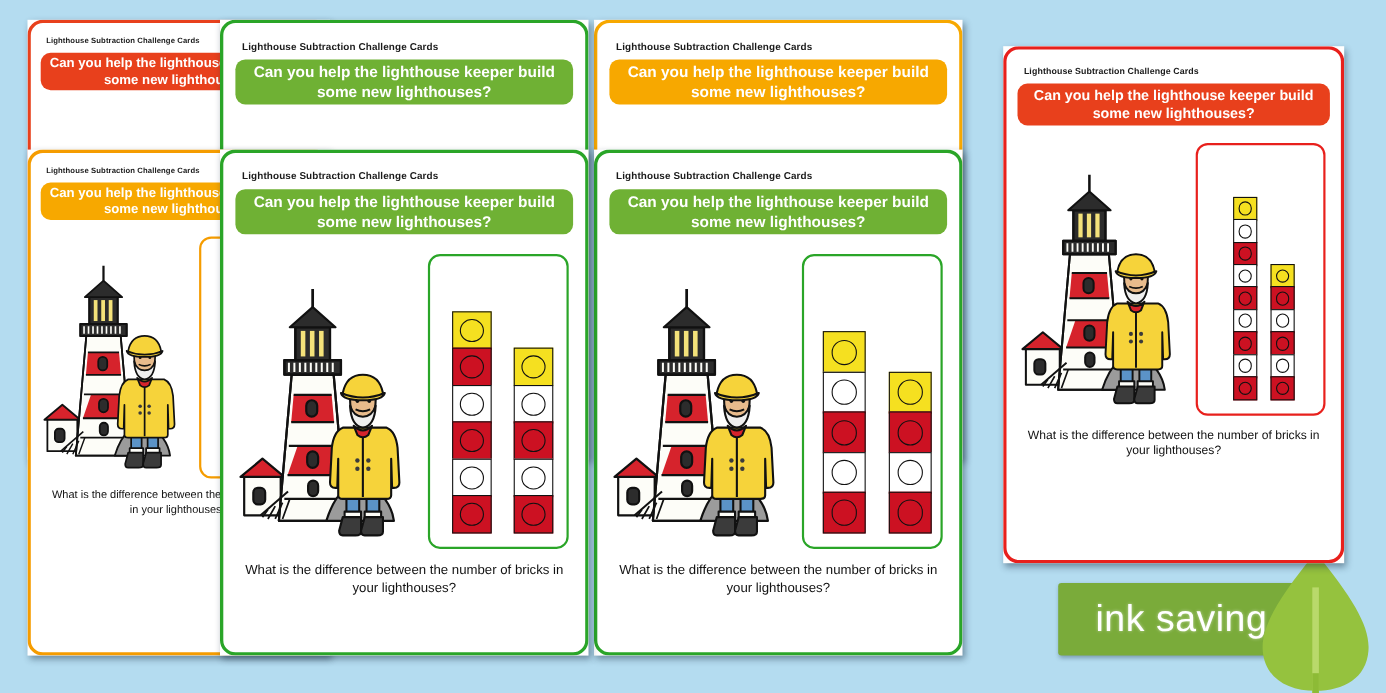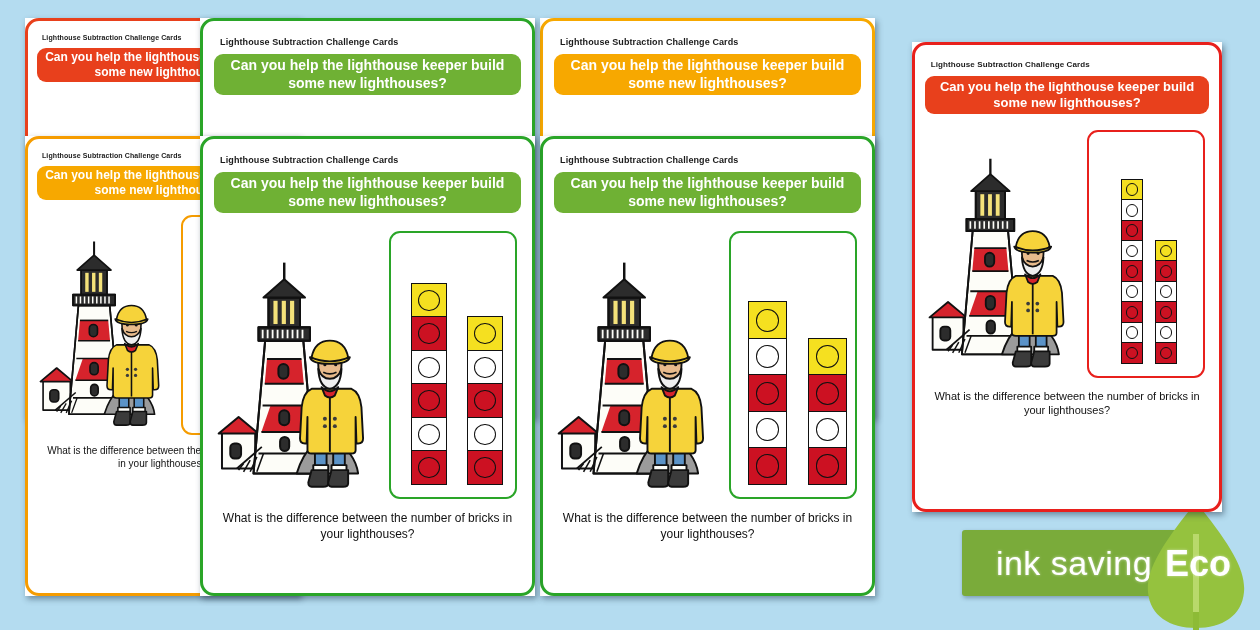--- a/index.html
+++ b/index.html
@@ -637,14 +637,13 @@
 <div id="eco-badge" style="left:962px;top:500px;width:286px;height:130px;">
   <div id="eco-bar"></div>
   <div id="eco-ink">ink saving</div>
   <div id="eco-leaf">
     <svg viewBox="0 0 104 130" width="104" height="130" aria-hidden="true">
       <path d="M52 2 C 86 44, 102 70, 100 92 C 98 116, 78 128, 52 128 C 26 128, 6 116, 4 92 C 2 70, 18 44, 52 2 Z" fill="#95c23e"></path>
       <rect x="49" y="34" width="6" height="96" fill="#b9d96b"></rect>
       <rect x="49" y="112" width="6" height="18" fill="#8dbb36"></rect>
     </svg>
   </div>
-  <div id="eco-word">Eco</div>
 </div>
 
 </body></html>

